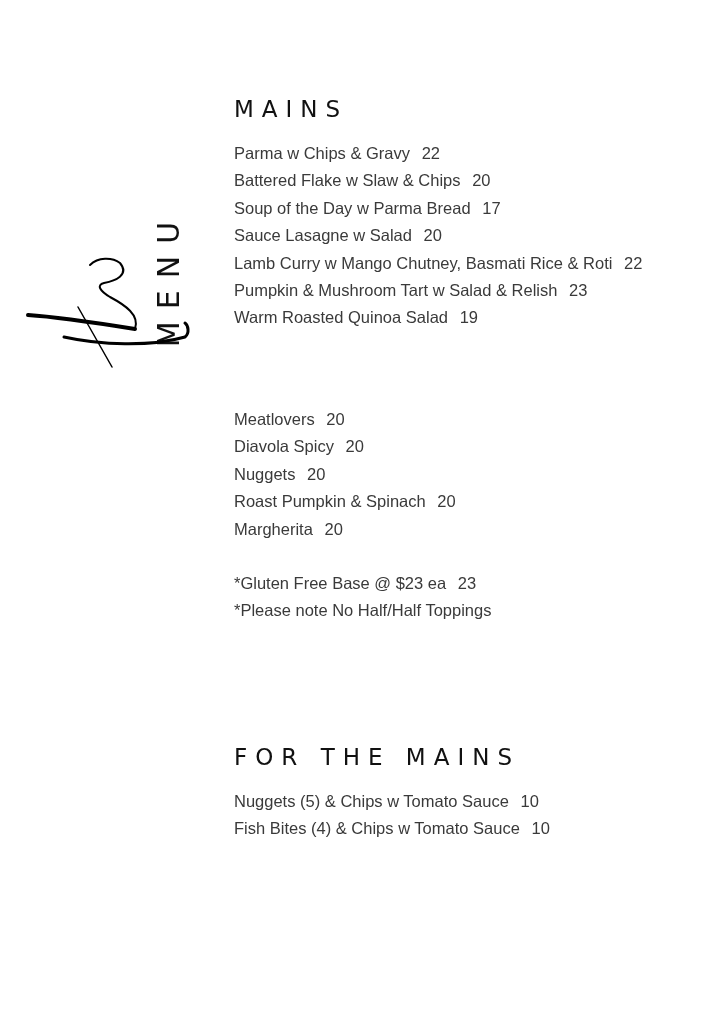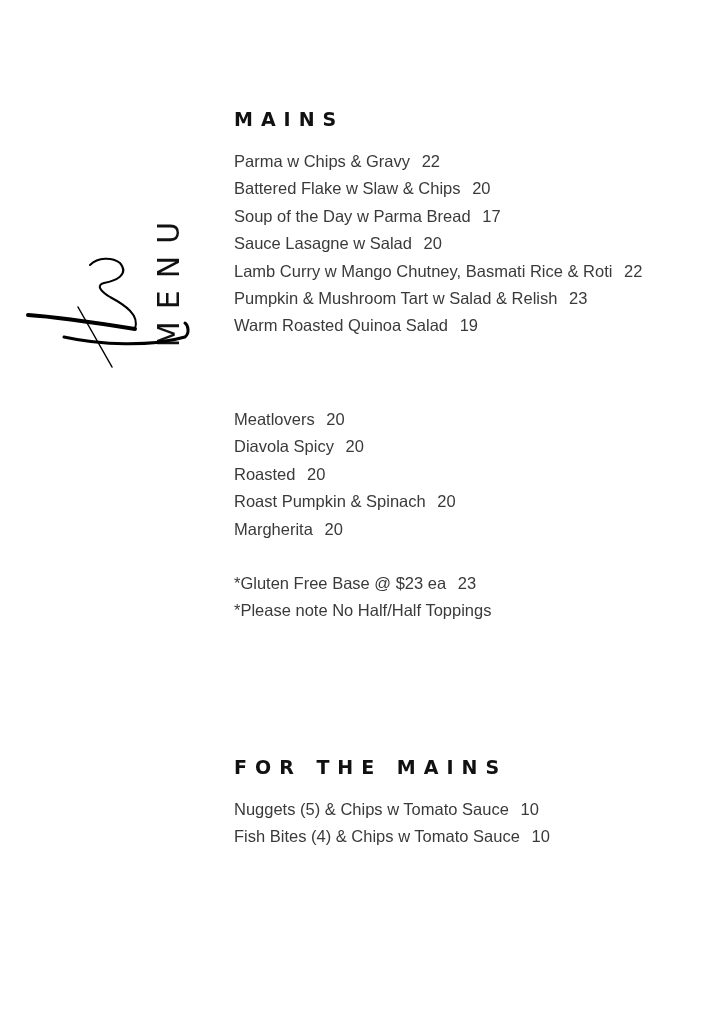--- a/index.html
+++ b/index.html
@@ -41,25 +41,25 @@
       left: 0;
       top: 110px;
     }
     .section {
       position: absolute;
       left: 234px;
       width: 428px;
     }
     .section-title {
       font-family: "DejaVu Sans", sans-serif;
-      font-size: 19px;
+      font-size: 23px;
       letter-spacing: 8px;
       color: #111111;
-      margin: 12px 0 18px 0;
-      font-weight: bold;
+      margin: 0 0 18px 0;
+      font-weight: normal;
     }
     .item {
       display: flex;
       align-items: baseline;
       font-size: 16.5px;
       line-height: 27.4px;
       color: #3a3a3a;
     }
     .item .price {
       text-align: right;
@@ -117,21 +117,21 @@
 <div class="section" style="top: 406px;">
   <div class="item">
       <span>Meatlovers</span>
       <span class="price">20</span>
     </div>
   <div class="item">
       <span>Diavola Spicy</span>
       <span class="price">20</span>
     </div>
   <div class="item">
-      <span>Roasted</span>
+      <span>Nuggets</span>
       <span class="price">20</span>
     </div>
   <div class="item">
       <span>Roast Pumpkin &amp; Spinach</span>
       <span class="price">20</span>
     </div>
   <div class="item">
       <span>Margherita</span>
       <span class="price">20</span>
     </div>

